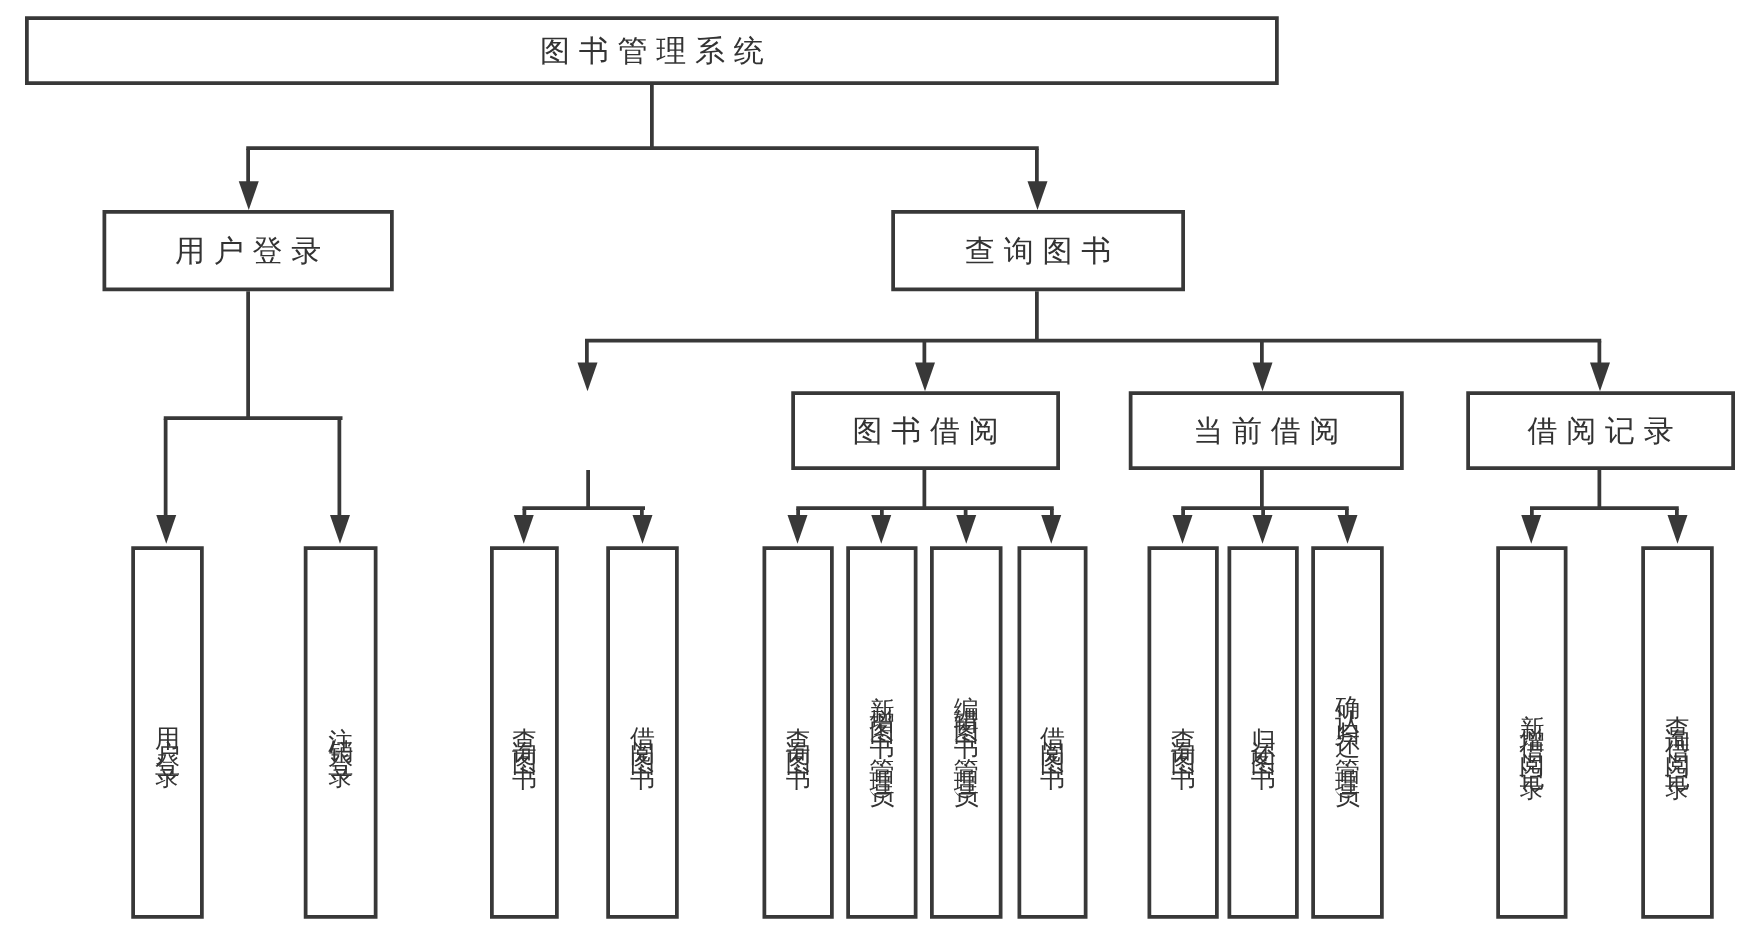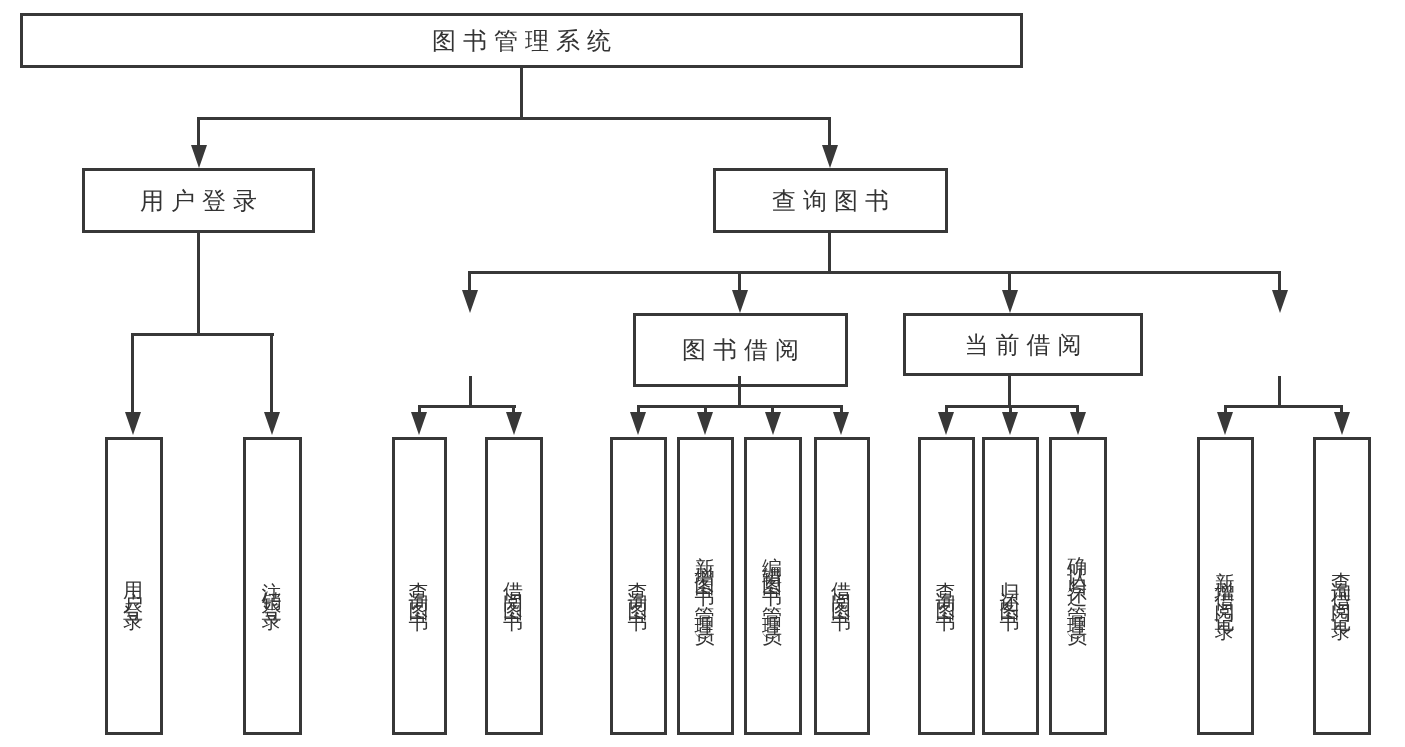--- a/index.html
+++ b/index.html
@@ -97,22 +97,23 @@
   <div class="line" style="left:468px;top:271px;width:813px;height:3px;"></div>
   <div class="line" style="left:468px;top:273px;width:3px;height:19px;"></div>
   <div class="line" style="left:738px;top:273px;width:3px;height:19px;"></div>
   <div class="line" style="left:1008px;top:273px;width:3px;height:19px;"></div>
   <div class="line" style="left:1278px;top:273px;width:3px;height:19px;"></div>
   <div class="arrow" style="left:462px;top:290px;"></div>
   <div class="arrow" style="left:732px;top:290px;"></div>
   <div class="arrow" style="left:1002px;top:290px;"></div>
   <div class="arrow" style="left:1272px;top:290px;"></div>
 
-  <div class="node" style="left:633px;top:313px;width:215px;height:74px;">图书借阅</div>
-  <div class="node" style="left:903px;top:313px;width:240px;height:63px;">当前借阅</div>
+  <div class="node" style="left:633px;top:313px;width:215px;height:63px;">图书借阅</div>
+  <div class="node" style="left:903px;top:313px;width:220px;height:63px;">当前借阅</div>
+  <div class="node" style="left:1173px;top:313px;width:215px;height:63px;">借阅记录</div>
 
   <div class="line" style="left:469px;top:376px;width:3px;height:31px;"></div>
   <div class="line" style="left:418px;top:405px;width:98px;height:3px;"></div>
   <div class="line" style="left:418px;top:407px;width:3px;height:8px;"></div>
   <div class="line" style="left:512px;top:407px;width:3px;height:8px;"></div>
   <div class="arrow" style="left:411px;top:412px;"></div>
   <div class="arrow" style="left:506px;top:412px;"></div>
 
   <div class="line" style="left:738px;top:376px;width:3px;height:31px;"></div>
   <div class="line" style="left:637px;top:405px;width:206px;height:3px;"></div>

